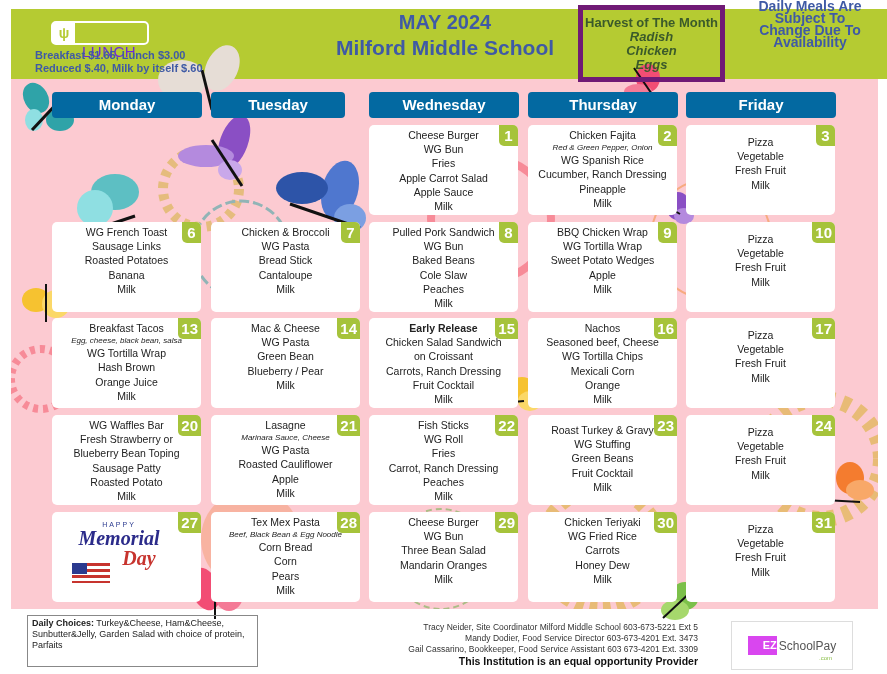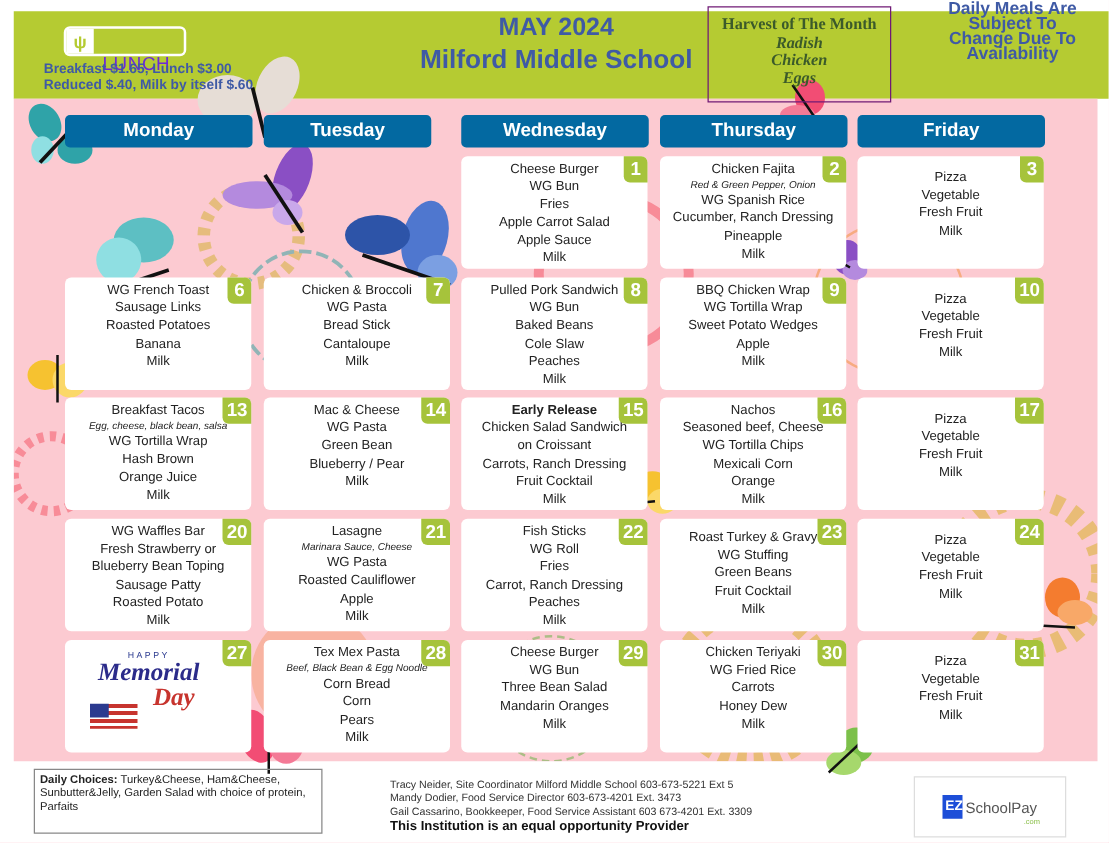--- a/index.html
+++ b/index.html
@@ -12,21 +12,21 @@
   .lunch-logo { position: absolute; left: 51px; top: 21px; width: 98px; height: 24px; border: 2px solid #fff; border-radius: 5px; display: flex; align-items: center; }
   .lunch-logo .fork { width: 22px; height: 100%; background: #fff; display: flex; align-items: center; justify-content: center; color: #b5cb32; font-size: 14px; font-weight: bold; }
   .lunch-logo .lbl { color: #6d28d9; font-size: 15px; padding-left: 7px; letter-spacing: 0.5px; margin-top: 36px; }
 
   .prices { position: absolute; left: 35px; top: 49px; color: #3f5aa5; font-size: 11px; font-weight: bold; line-height: 13px; }
 
   .title { position: absolute; left: 300px; top: 9px; width: 290px; text-align: center; color: #3f5aa5; font-weight: bold; }
   .title .l1 { font-size: 20px; line-height: 26px; }
   .title .l2 { font-size: 21px; line-height: 26px; }
 
-  .harvest { position: absolute; left: 566px; top: 5px; width: 147px; height: 77px; border: 1px solid #701a75; text-align: center; font-family: Liberation Serif, serif; color: #3b5a2a; font-weight: bold; }
+  .harvest { position: absolute; left: 578px; top: 5px; width: 147px; height: 77px; border: 5px solid #701a75; text-align: center; font-family: Liberation Sans, sans-serif; color: #3b5a2a; font-weight: bold; }
   .harvest .h { font-size: 13px; margin-top: 5px; }
   .harvest .i { font-size: 13px; font-style: italic; line-height: 14px; }
 
   .notice { position: absolute; left: 733px; top: 0; width: 154px; text-align: center; color: #3f5aa5; font-size: 14px; font-weight: bold; line-height: 12px; }
 
   .dayhdr { position: absolute; top: 92px; height: 26px; background: #0369a1; border-radius: 4px; color: #fff; font-size: 15px; font-weight: bold; text-align: center; line-height: 26px; }
 
   .cell { position: absolute; width: 149px; height: 90px; background: #fff; border-radius: 5px; text-align: center; font-size: 10.5px; color: #222; line-height: 14.2px; padding-top: 3px; }
   .cell .num { position: absolute; right: 0; top: 0; min-width: 19px; height: 21px; background: #a6c33b; color: #fff; font-size: 15px; font-weight: bold; line-height: 21px; padding: 0 3px; border-radius: 0 5px 0 5px; }
   .cell .it { font-style: italic; font-size: 8px; line-height: 11px; }
@@ -36,25 +36,25 @@
   .memorial { position: absolute; left: 60px; top: 521px; width: 118px; height: 68px; text-align: center; }
   .memorial .happy { font-size: 7px; color: #2b3a8f; letter-spacing: 2px; }
   .memorial .m1 { font-family: "Liberation Serif", serif; font-style: italic; font-weight: bold; font-size: 20px; color: #2b2b8a; line-height: 20px; }
   .memorial .m2 { font-family: "Liberation Serif", serif; font-style: italic; font-weight: bold; font-size: 20px; color: #c7342e; line-height: 20px; }
   .memorial .flag { position: absolute; left: 12px; top: 42px; width: 38px; height: 20px; background: repeating-linear-gradient(#c7342e 0 3px, #fff 3px 6px); }
   .memorial .flag::before { content: ""; position: absolute; left: 0; top: 0; width: 15px; height: 11px; background: #2b3a8f; }
 
   .choices { position: absolute; left: 27px; top: 615px; width: 231px; height: 52px; border: 1px solid #888; padding: 2px 4px; font-size: 9px; line-height: 11px; color: #222; }
   .choices b { font-weight: bold; text-align: right; }
 
-  .contacts { position: absolute; left: 312px; top: 622px; width: 400px; text-align: left; font-size: 8.5px; color: #333; line-height: 11px; }
+  .contacts { position: absolute; left: 298px; top: 622px; width: 400px; text-align: right; font-size: 8.5px; color: #333; line-height: 11px; }
   .contacts .eq { font-size: 10.5px; font-weight: bold; color: #111; line-height: 13px; }
 
   .ezpay { position: absolute; left: 731px; top: 621px; width: 122px; height: 49px; border: 1px solid #ddd; display: flex; align-items: center; justify-content: center; }
-  .ezpay .ez { width: 16px; height: 19px; background: #1d4ed8; color: #fff; font-size: 11px; font-weight: bold; line-height: 19px; text-align: right; position: relative; }
+  .ezpay .ez { width: 29px; height: 19px; background: #d946ef; color: #fff; font-size: 11px; font-weight: bold; line-height: 19px; text-align: right; position: relative; }
   .ezpay .ez::before { content: ""; position: absolute; left: -4px; top: -5px; width: 12px; height: 12px; background: #f4c430; z-index: -1; }
   .ezpay .sp { color: #555; font-size: 12px; margin-left: 2px; }
   .ezpay .com { position: absolute; right: 20px; bottom: 8px; font-size: 6px; color: #8cc04b; }
 
   .deco { position: absolute; }
 </style>
 </head>
 <body>
 
 <div class="header-band"></div>

